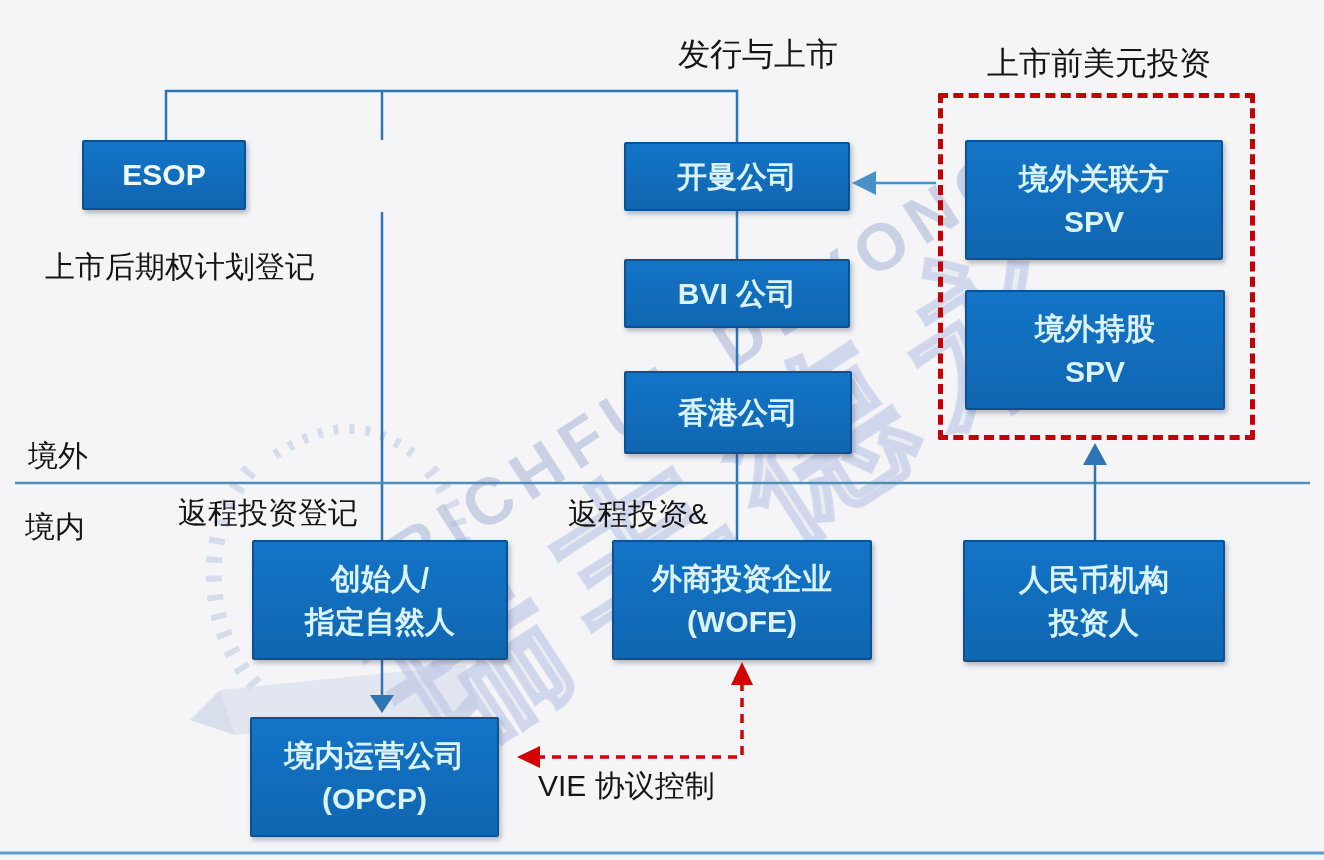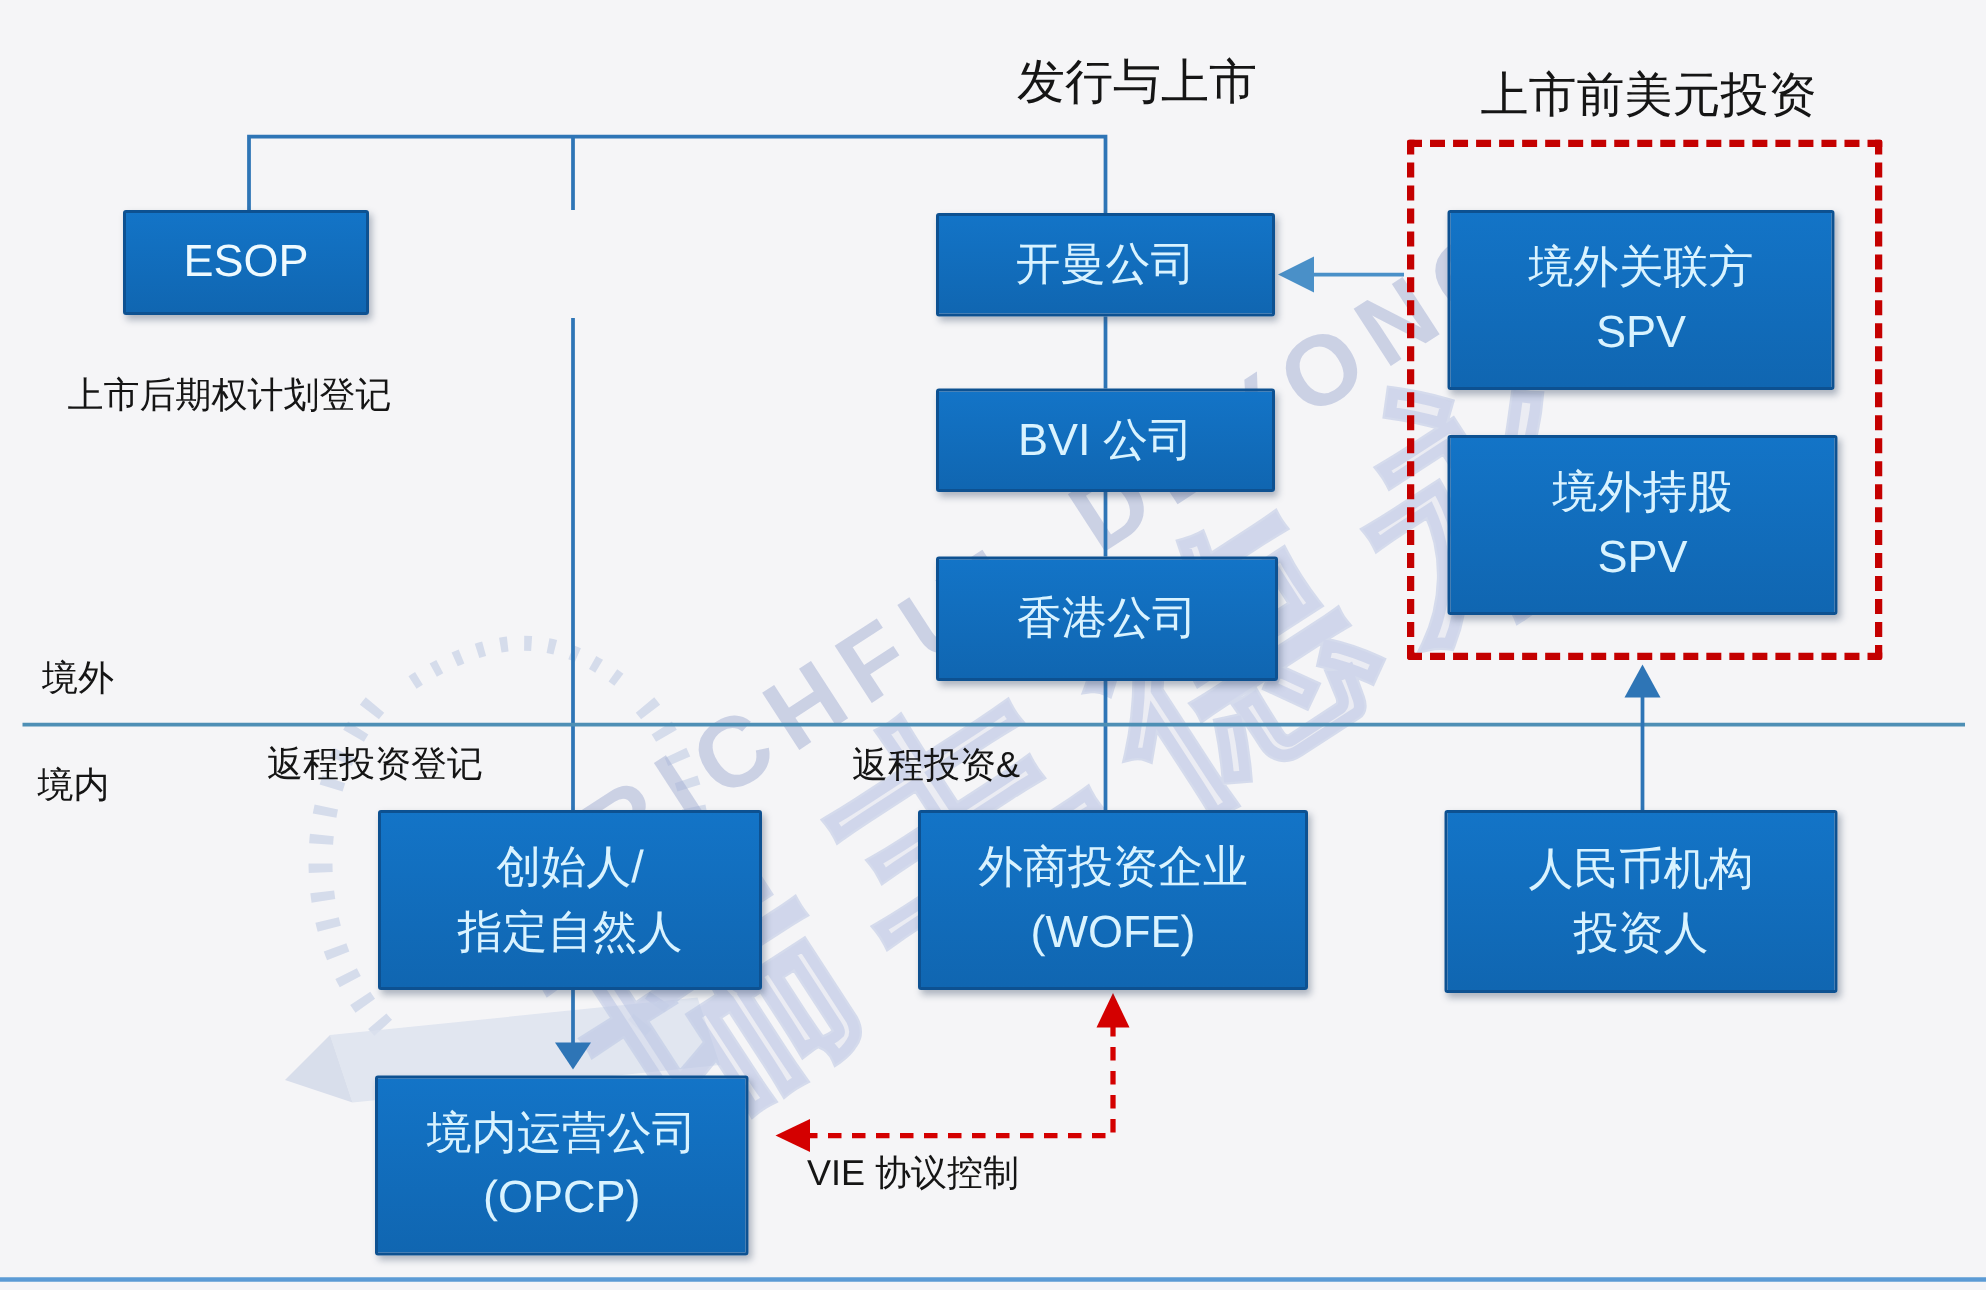--- a/index.html
+++ b/index.html
@@ -25,24 +25,24 @@
   }
   
   #wires{position:absolute;left:0;top:0;z-index:1;}
   
   .box{
     position:absolute;z-index:2;display:flex;flex-direction:column;
     align-items:center;justify-content:center;text-align:center;
     background:linear-gradient(180deg,#1374c7 0%,#1066b1 100%);
     border:2px solid #0d5191;border-radius:2px;
     box-shadow:2px 3px 5px rgba(40,60,90,0.35);
-    color:#d9f3ff;font-size:30px;line-height:1.45;box-sizing:border-box;
+    color:#d9f3ff;font-size:30px;line-height:1.45;box-sizing:border-box;font-weight:bold;
   }
   
-  .lbl{position:absolute;z-index:2;color:#151515;font-size:24px;white-space:nowrap;}
+  .lbl{position:absolute;z-index:2;color:#151515;font-size:30px;white-space:nowrap;}
   
   #usd-frame{
     position:absolute;z-index:1;left:938px;top:93px;width:317px;height:347px;
     border:5px dashed #c40000;box-sizing:border-box;border-radius:2px;
   }
 </style>
 </head>
 <body>
 
 <div id="canvas">

